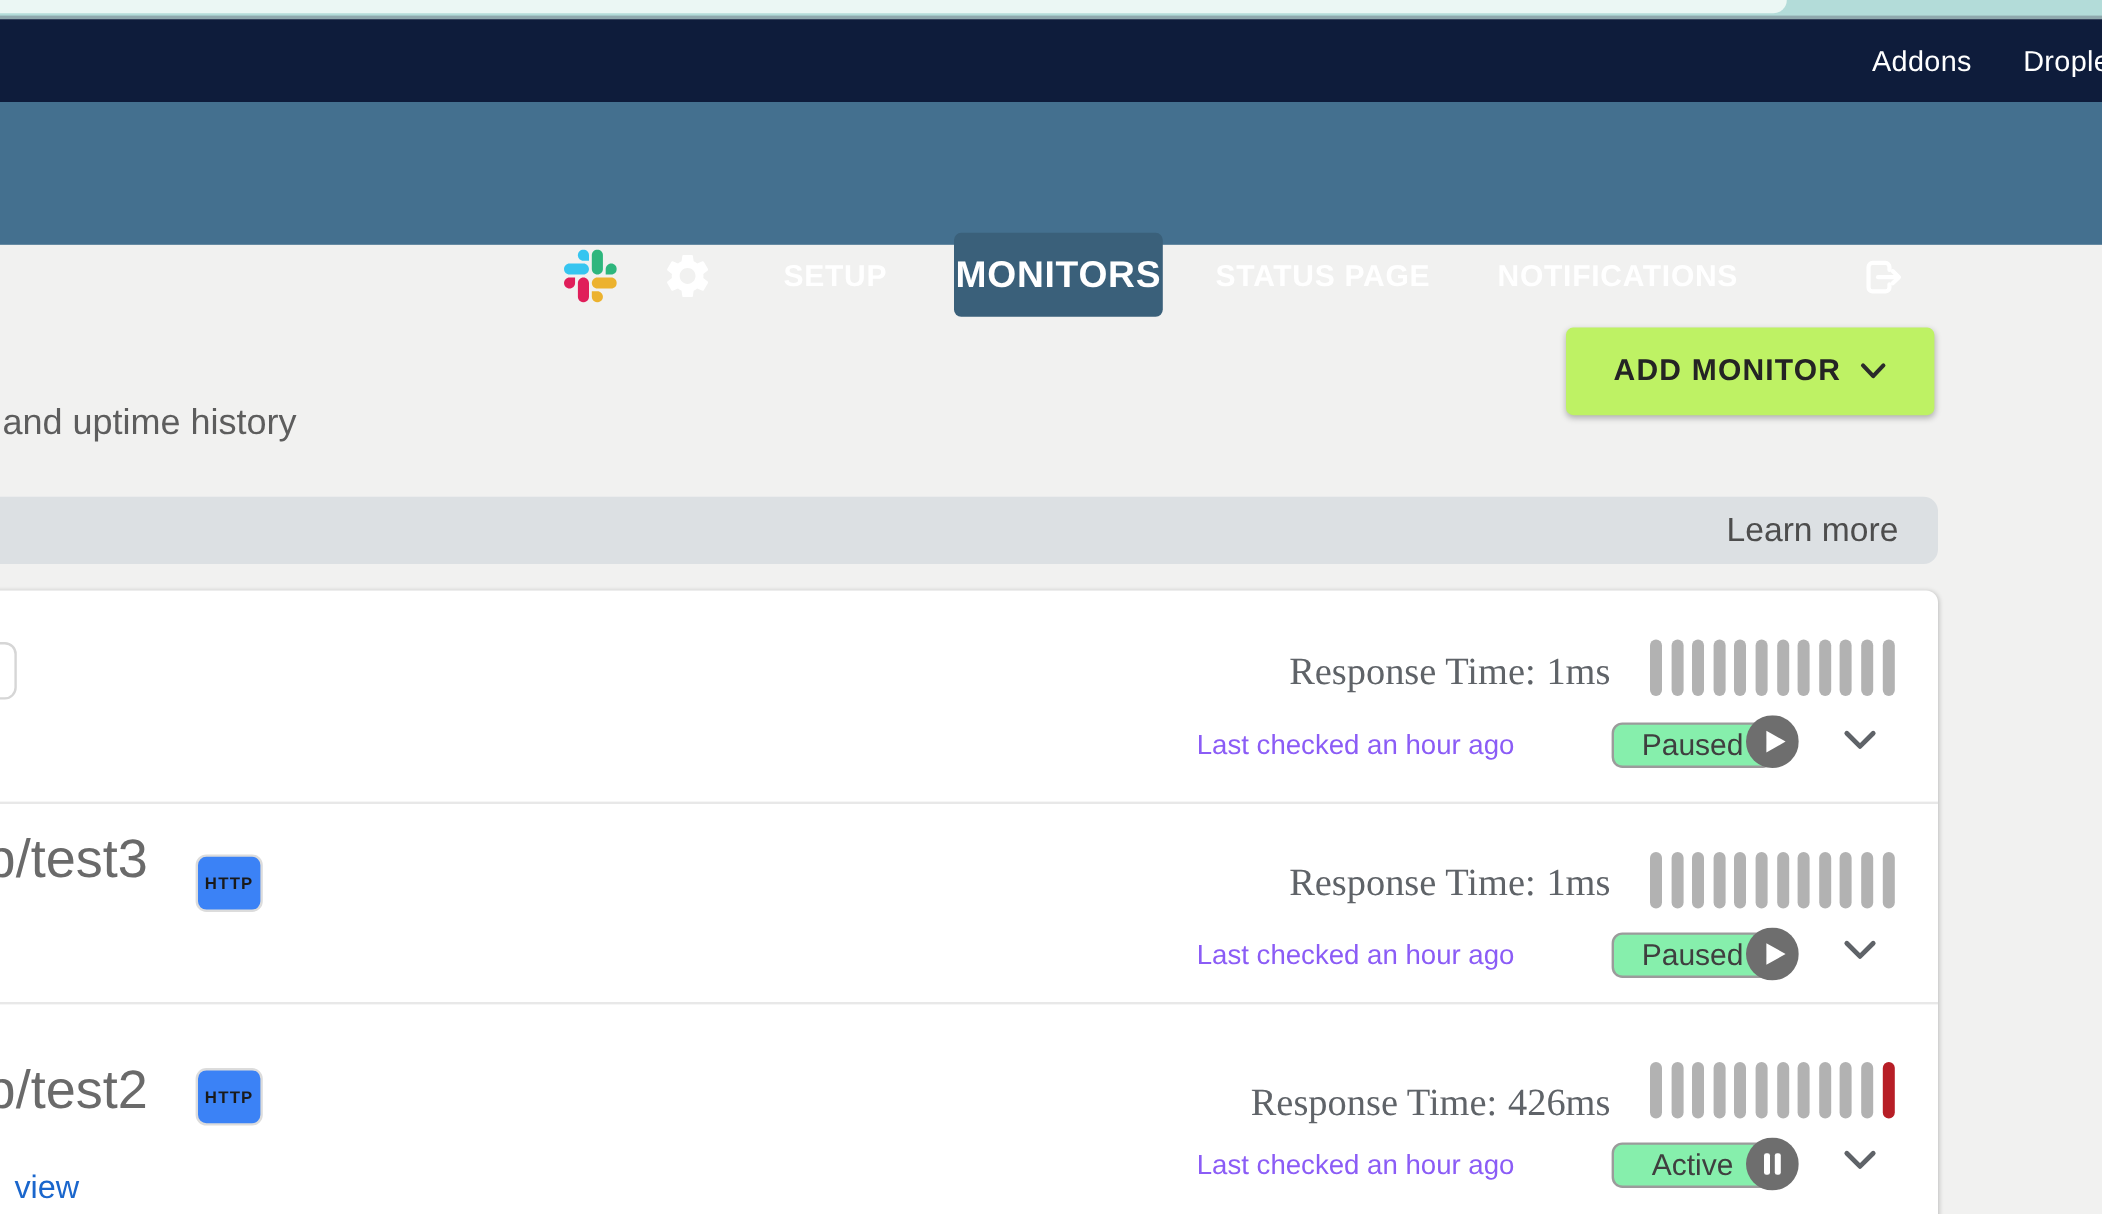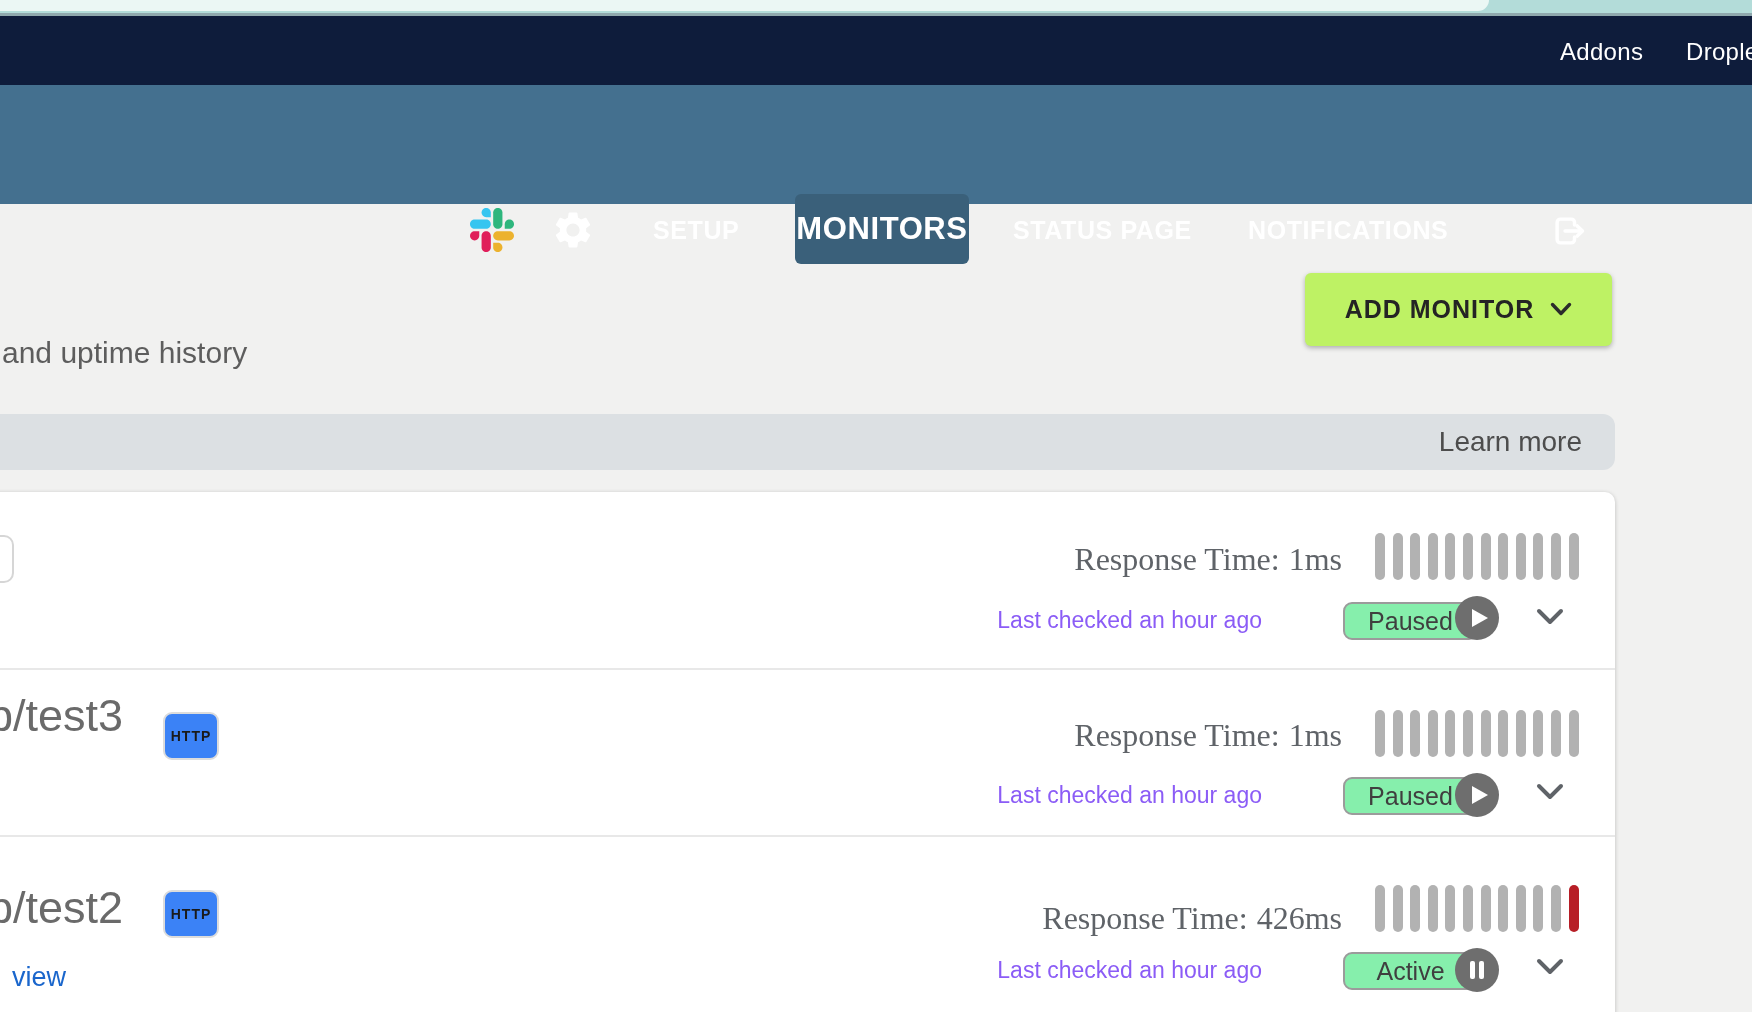--- a/index.html
+++ b/index.html
@@ -191,21 +191,21 @@
         <i></i>
         <i></i>
         <i></i>
         <i></i>
         <i></i>
         <i></i>
         <i></i>
         <i></i>
         <i class="down"></i>
       </div>
-    <a class="view-link" style="top:468px;">view</a>
+    <a class="view-link" style="top:480px;">view</a>
     <div class="checked-line" style="top:462px;">Last checked an hour ago</div>
     <div class="status-pill" style="top:460px;">Active</div>
     <button class="action-btn" style="top:456px;">
       <svg width="44" height="44" viewBox="0 0 44 44">
           <circle cx="22" cy="22" r="22" fill="#6e6e6e"></circle>
           <rect x="15" y="13" width="5" height="18" rx="2" fill="#ffffff"></rect>
           <rect x="24" y="13" width="5" height="18" rx="2" fill="#ffffff"></rect>
         </svg>
     </button>
     <span class="row-chevron" style="top:466px;">

